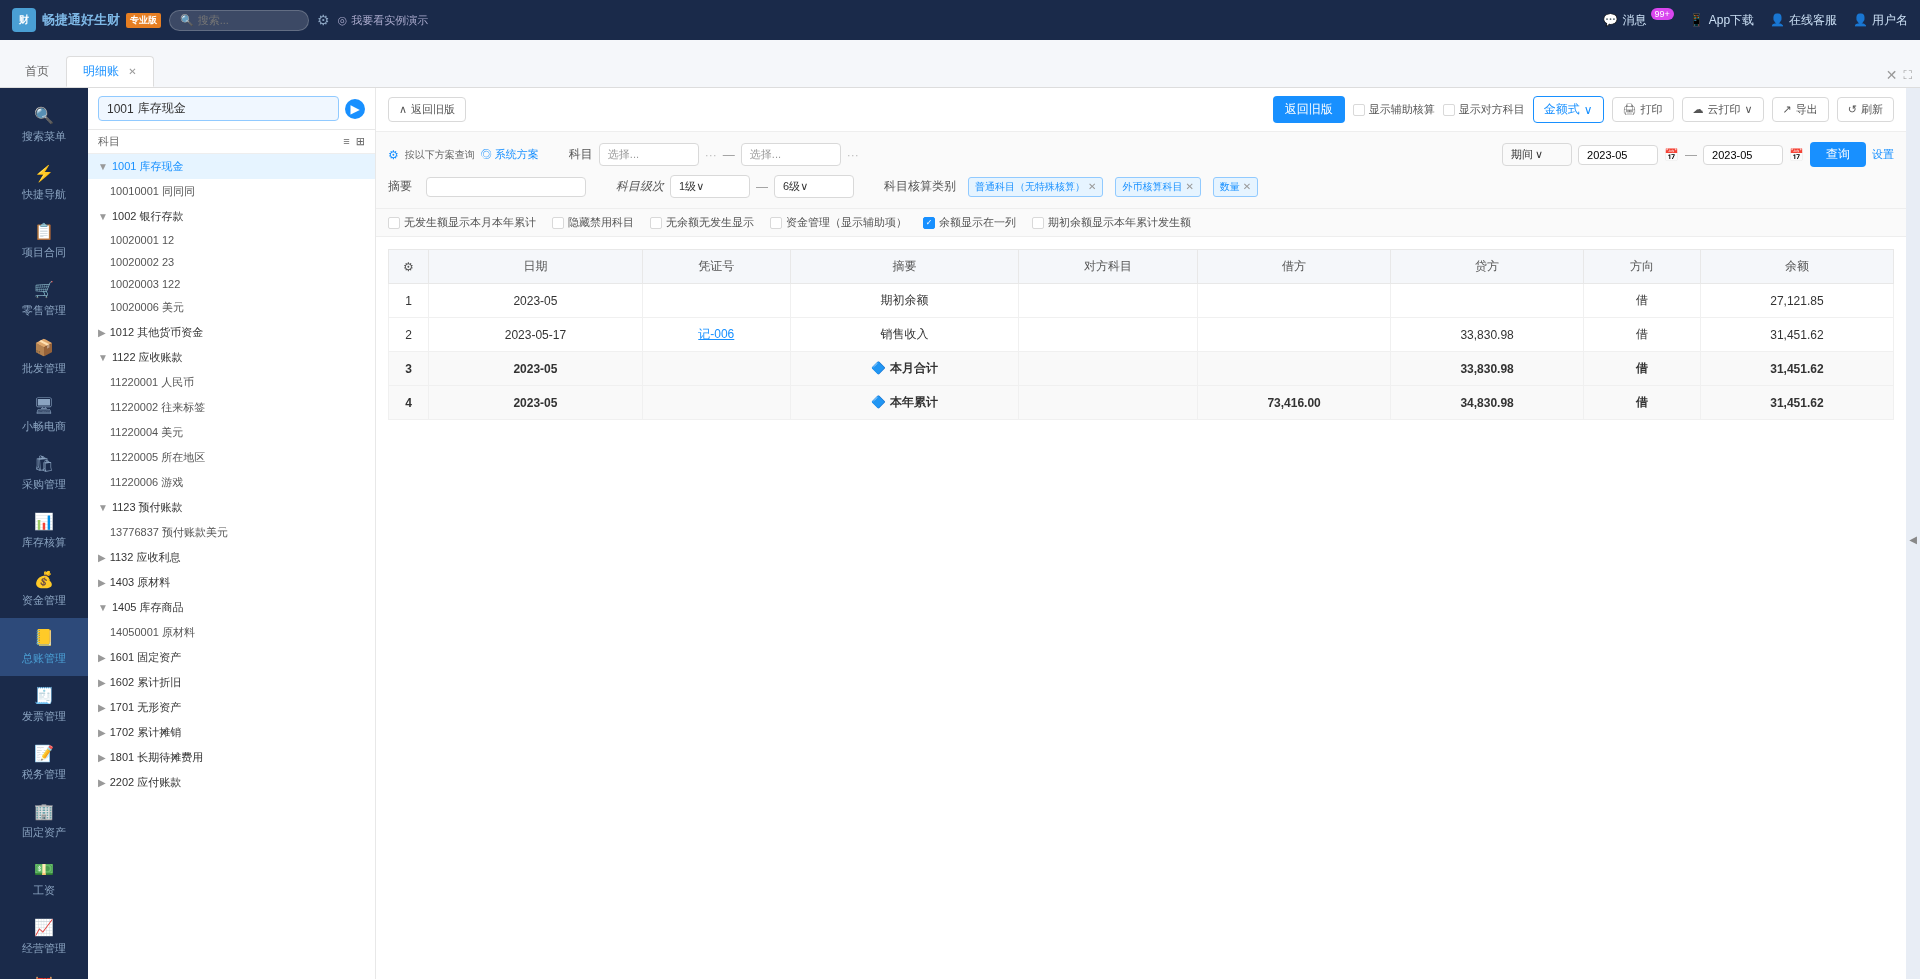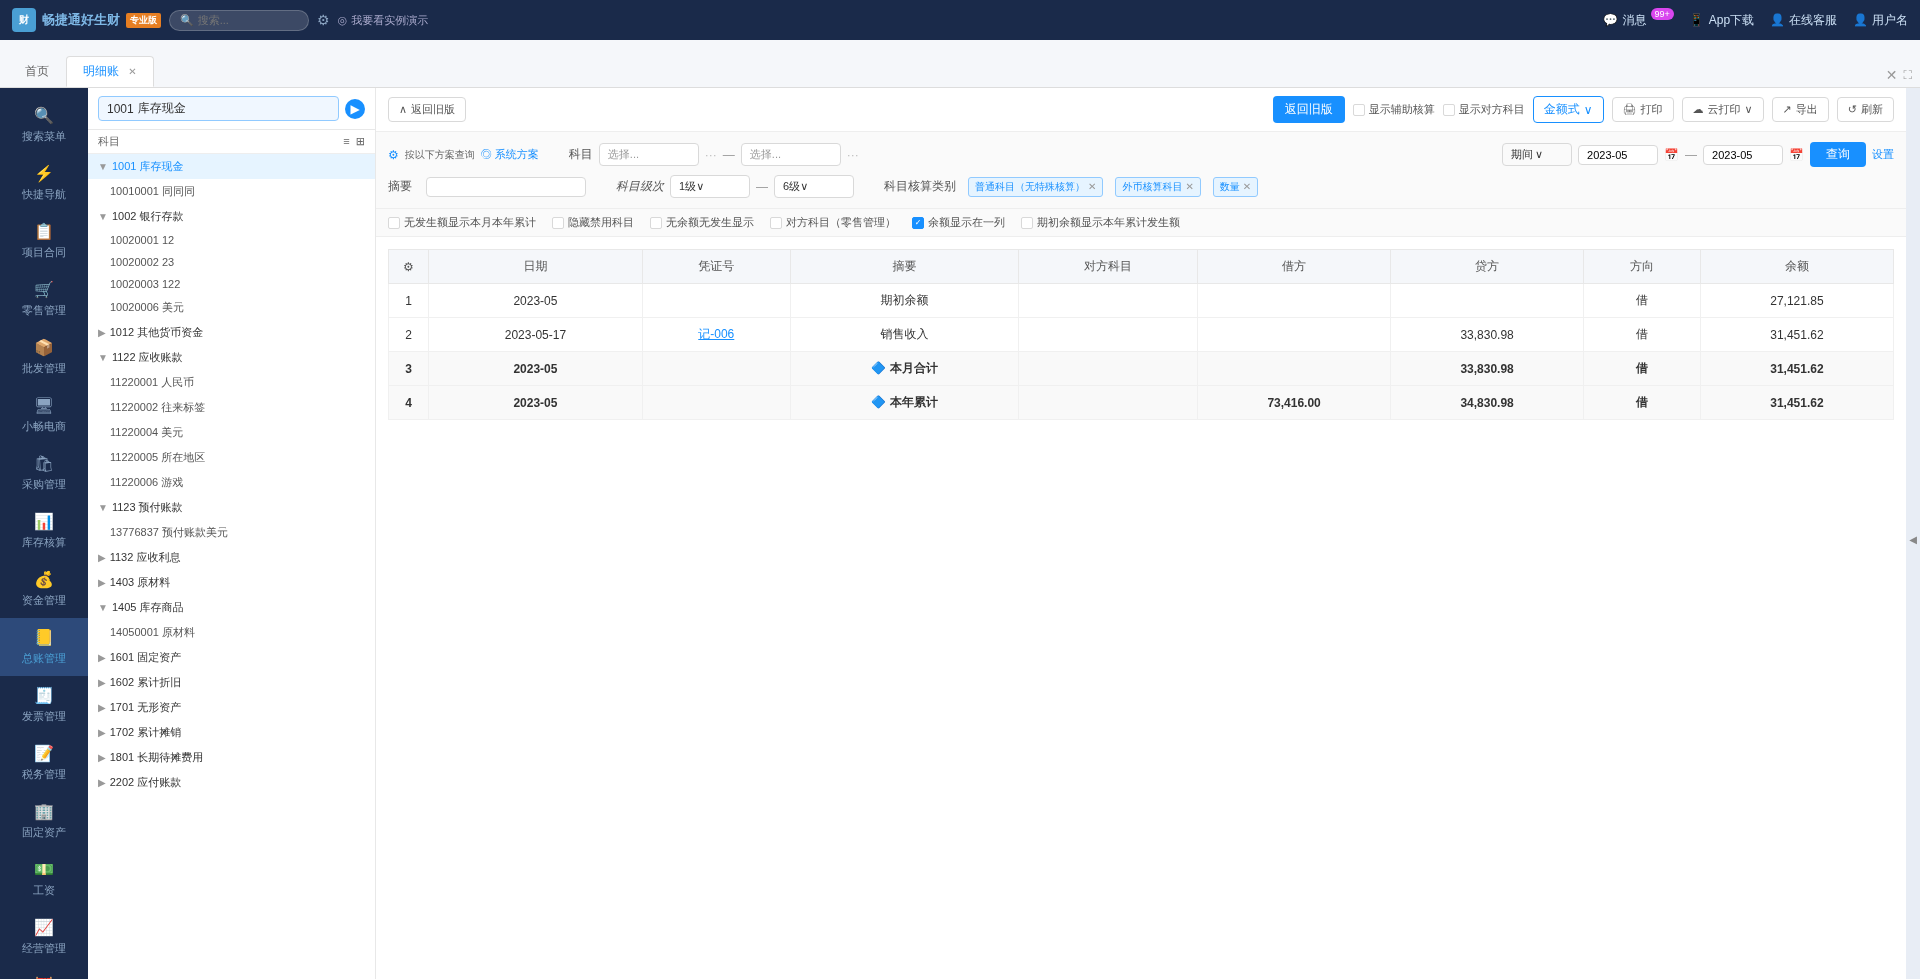--- a/index.html
+++ b/index.html
@@ -443,21 +443,21 @@
         <div class="option-checkbox">
           <span class="cb-unchecked"></span>
           <span>隐藏禁用科目</span>
         </div>
         <div class="option-checkbox">
           <span class="cb-unchecked"></span>
           <span>无余额无发生显示</span>
         </div>
         <div class="option-checkbox">
           <span class="cb-unchecked"></span>
-          <span>对方科目（零售管理）</span>
+          <span>资金管理（显示辅助项）</span>
         </div>
         <div class="option-checkbox">
           <span class="cb-checked">✓</span>
           <span>余额显示在一列</span>
         </div>
         <div class="option-checkbox">
           <span class="cb-unchecked"></span>
           <span>期初余额显示本年累计发生额</span>
         </div>
       </div>

